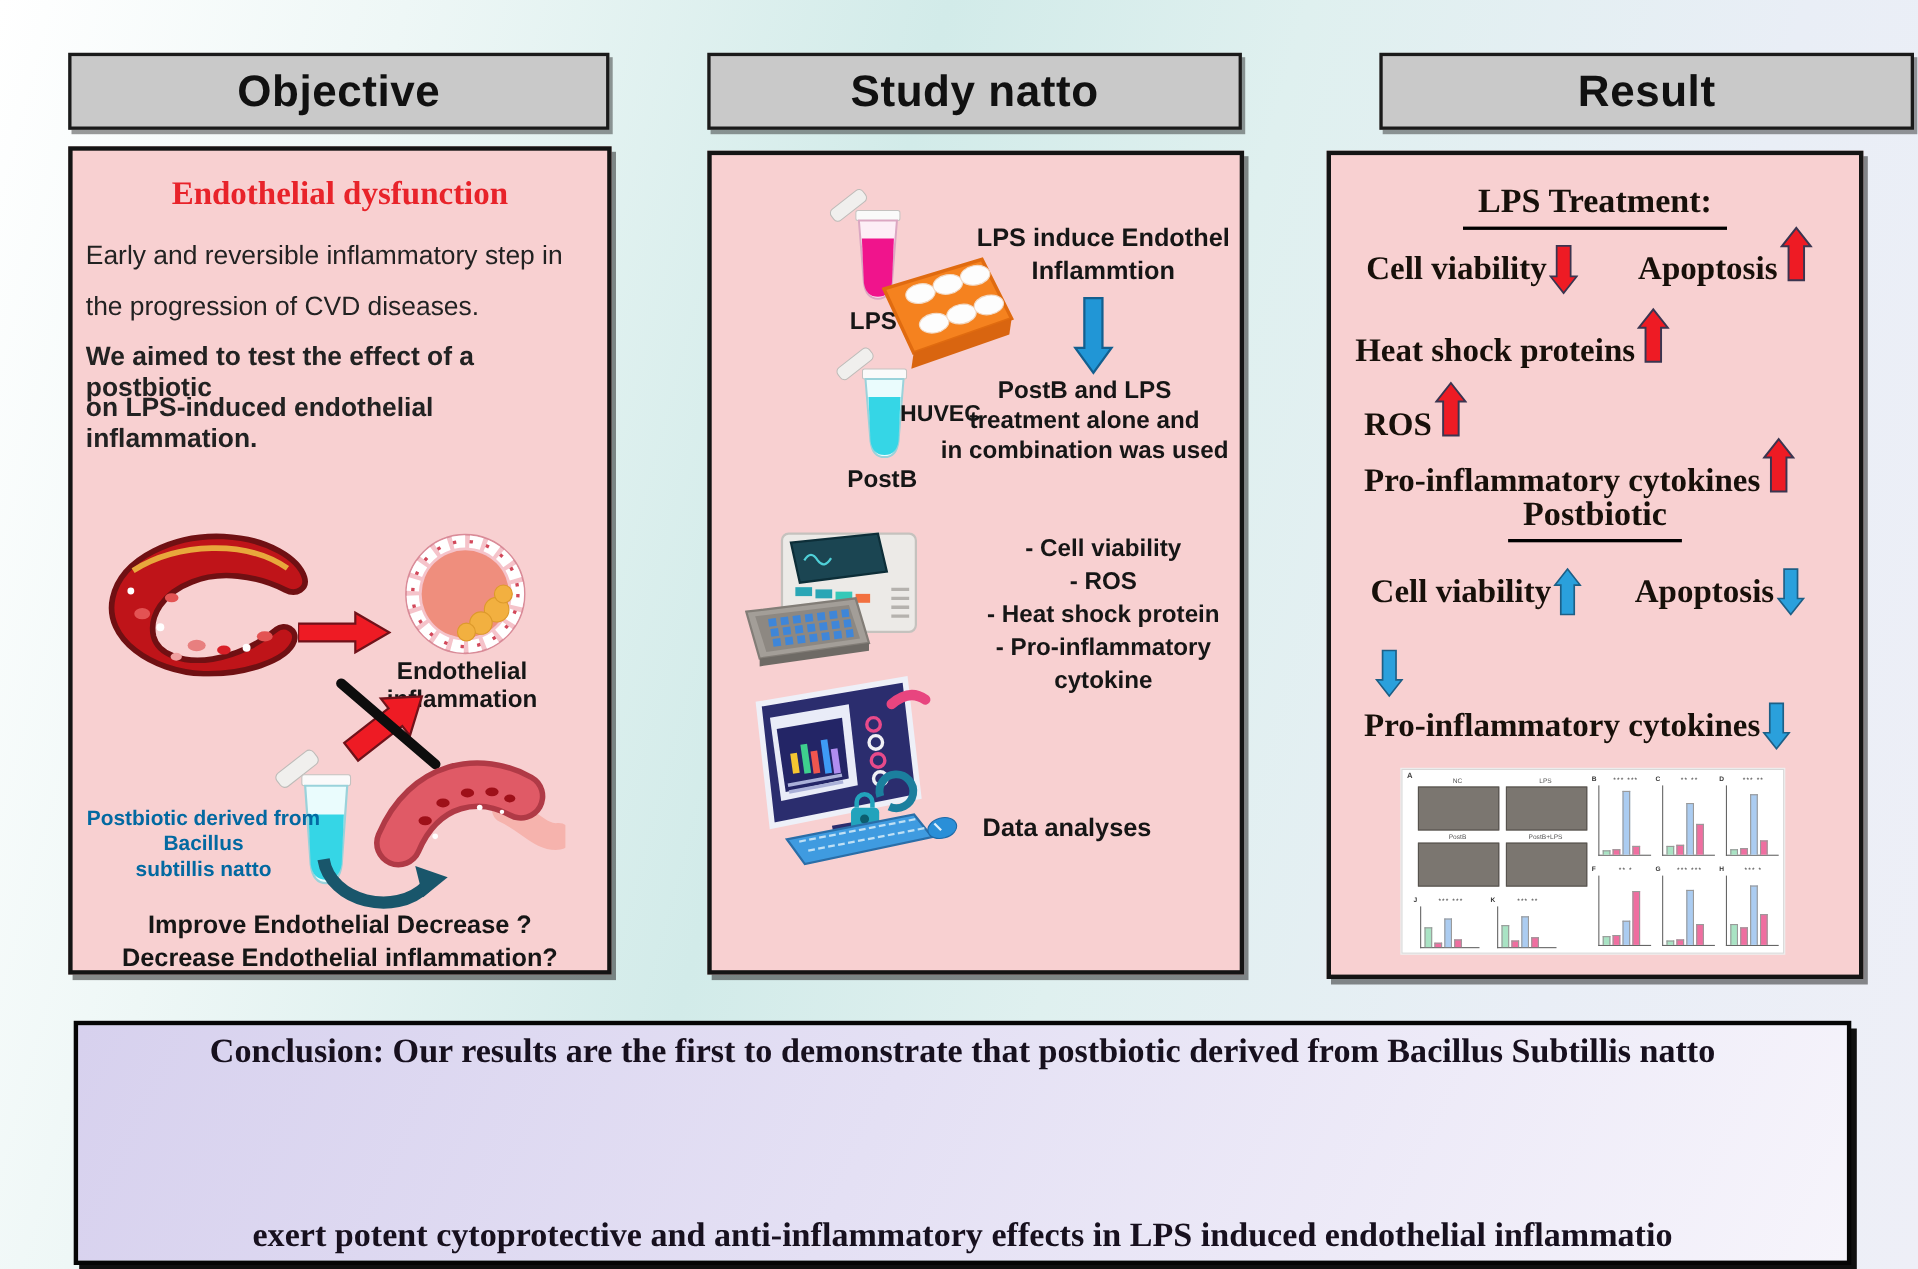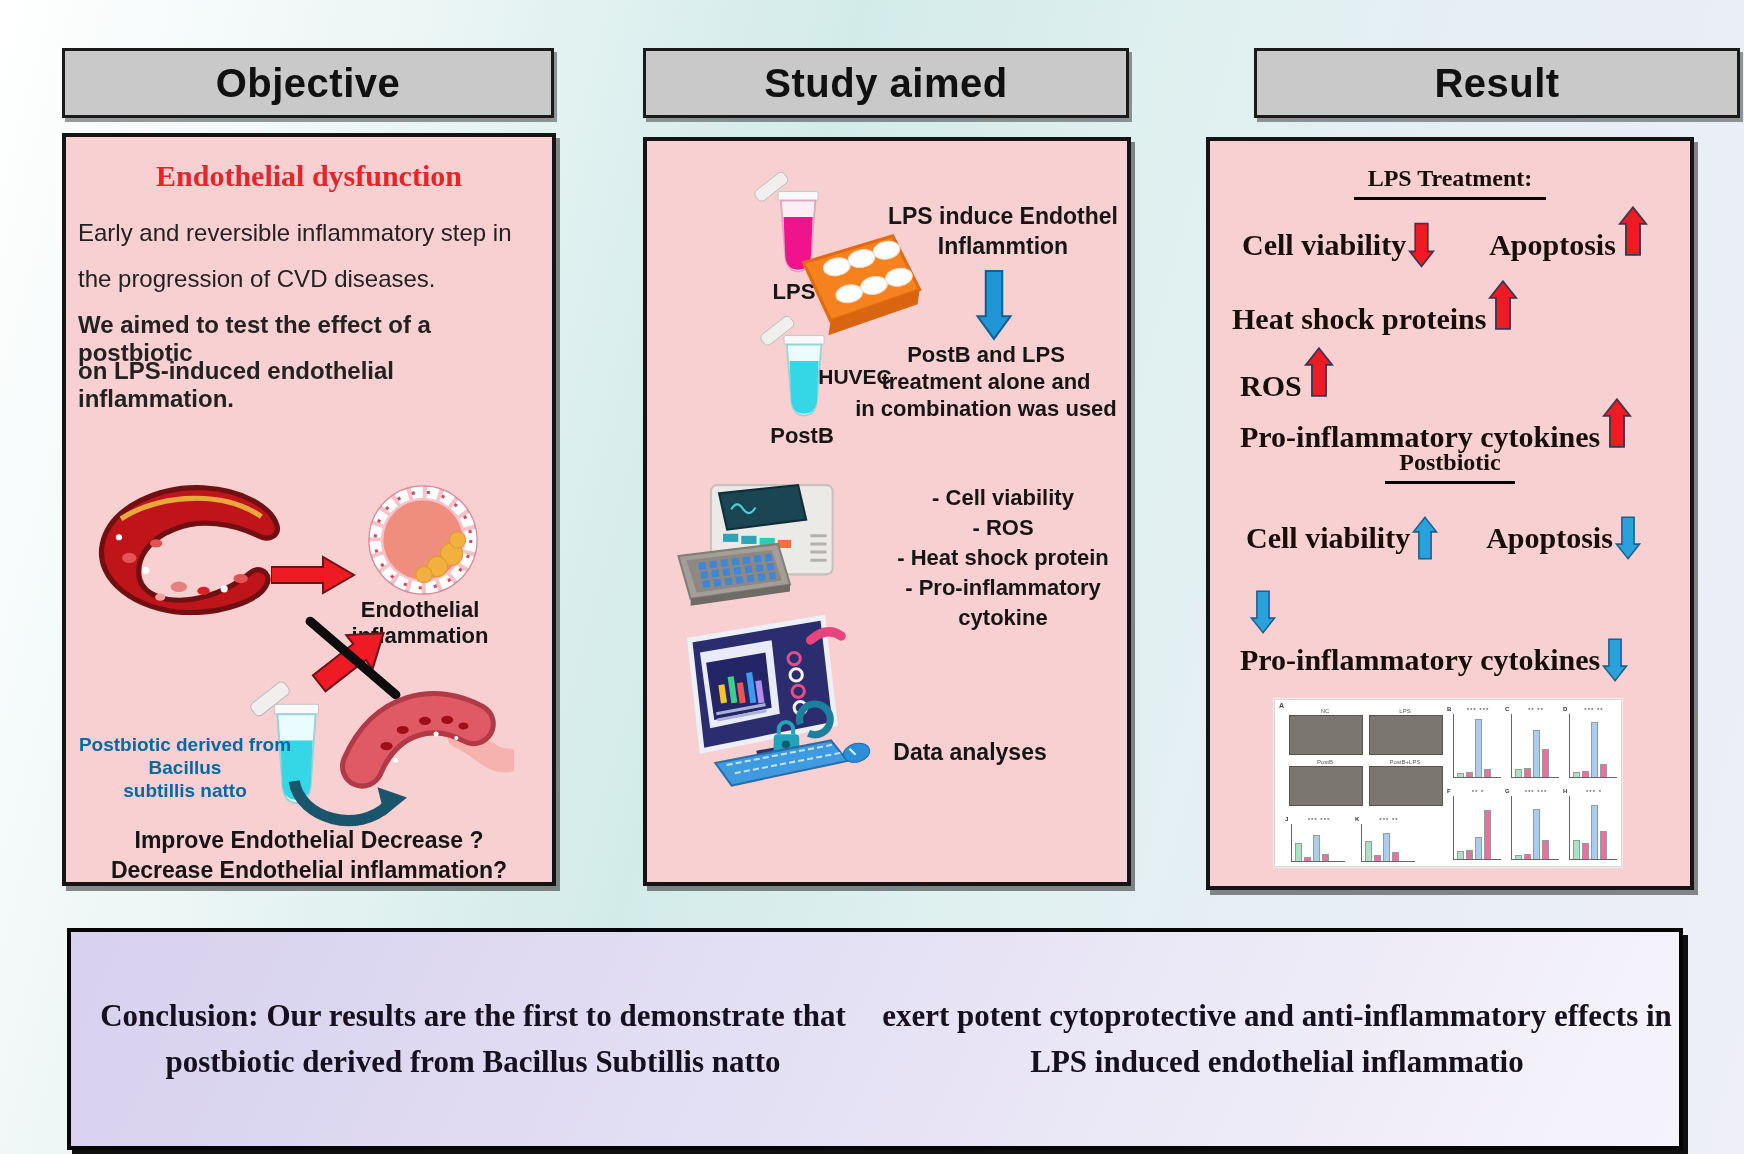--- a/index.html
+++ b/index.html
@@ -21,21 +21,21 @@
     font-weight:bold;font-size:22px;color:#161616;}
   .obj-postb-label{position:absolute;left:2px;top:596px;width:234px;text-align:center;
     font-weight:bold;font-size:19px;color:#0369a1;line-height:23px;}
   .obj-questions{position:absolute;left:0;right:0;top:688px;text-align:center;
     font-weight:bold;font-size:23px;color:#161616;line-height:30px;}
   
   .tube-label{position:absolute;text-align:center;font-weight:bold;font-size:22px;color:#161616;}
   .st-center{position:absolute;text-align:center;font-weight:bold;color:#161616;}
   
   .res-head{position:absolute;left:0;right:0;text-align:center;font-family:"Liberation Serif",serif;
-    font-weight:bold;font-size:24px;color:#17100a;}
+    font-weight:bold;font-size:31px;color:#17100a;}
   .res-head span{display:inline-block;border-bottom:3px solid #000;padding:0 14px 5px;}
   .r-row{position:absolute;display:flex;align-items:center;font-family:"Liberation Serif",serif;
     font-weight:bold;font-size:30px;color:#17100a;white-space:nowrap;}
   .r-gap{display:inline-block;width:52px;}
   .block-arrow{display:inline-block;line-height:0;margin:0 2px;}
   .block-arrow svg{display:inline-block;}
   .block-arrow polygon{stroke-width:2px;}
   .block-arrow[data-variant^="red"] polygon{fill:#ee1b24;stroke:#3a3550;}
   .block-arrow[data-variant^="blue"] polygon{fill:#2aa0dc;stroke:#1d5f86;}
   .block-arrow[data-variant$="down"] svg{transform:rotate(180deg);}
@@ -54,35 +54,35 @@
   .mini-top{display:flex;height:8px;}
   .mini-lab{font-size:6px;font-weight:bold;color:#333;width:8px;}
   .mini-sig{flex:1;font-size:6px;color:#333;text-align:center;letter-spacing:1px;line-height:8px;}
   .mini-plot{flex:1;margin-left:6px;border-left:1px solid #666;border-bottom:1px solid #666;
     display:flex;align-items:flex-end;gap:2px;padding:0 3px;}
   .mini-bar{width:7px;border:1px solid #9a9a9a;border-bottom:none;box-sizing:border-box;}
   
   .conclusion{position:absolute;left:67px;top:928px;width:1608px;height:214px;
     background:linear-gradient(115deg,#d7d1ee 0%,#e4e0f4 45%,#f6f4fb 100%);
     border:4px solid #050505;box-shadow:5px 7px 0 #101010;
-    display:flex;flex-direction:row;align-items:center;justify-content:flex-end;}
+    display:flex;flex-direction:column;align-items:center;justify-content:space-between;}
   .conclusion div{font-family:"Liberation Serif",serif;font-weight:bold;font-size:31px;color:#17101e;
     line-height:46px;text-align:center;width:96%;}
   .abs{position:absolute;}
 </style>
 </head>
 <body>
 
 <div class="canvas">
 
   <div class="hdr" style="left:62px;width:486px;">
     <span>Objective</span>
   </div>
   <div class="hdr" style="left:643px;width:480px;">
-    <span>Study aimed</span>
+    <span>Study natto</span>
   </div>
   <div class="hdr" style="left:1206px;width:480px;margin-left:48px;">
     <span>Result</span>
   </div>
 
   <div class="panel" style="left:62px;top:133px;width:486px;height:745px;">
     <div class="obj-title">Endothelial dysfunction</div>
     <div class="obj-line" style="top:82px;">Early and reversible inflammatory step in</div>
     <div class="obj-line" style="top:128px;">the progression of CVD diseases.</div>
     <div class="obj-line bold" style="top:174px;">We aimed to test the effect of a postbiotic</div>

